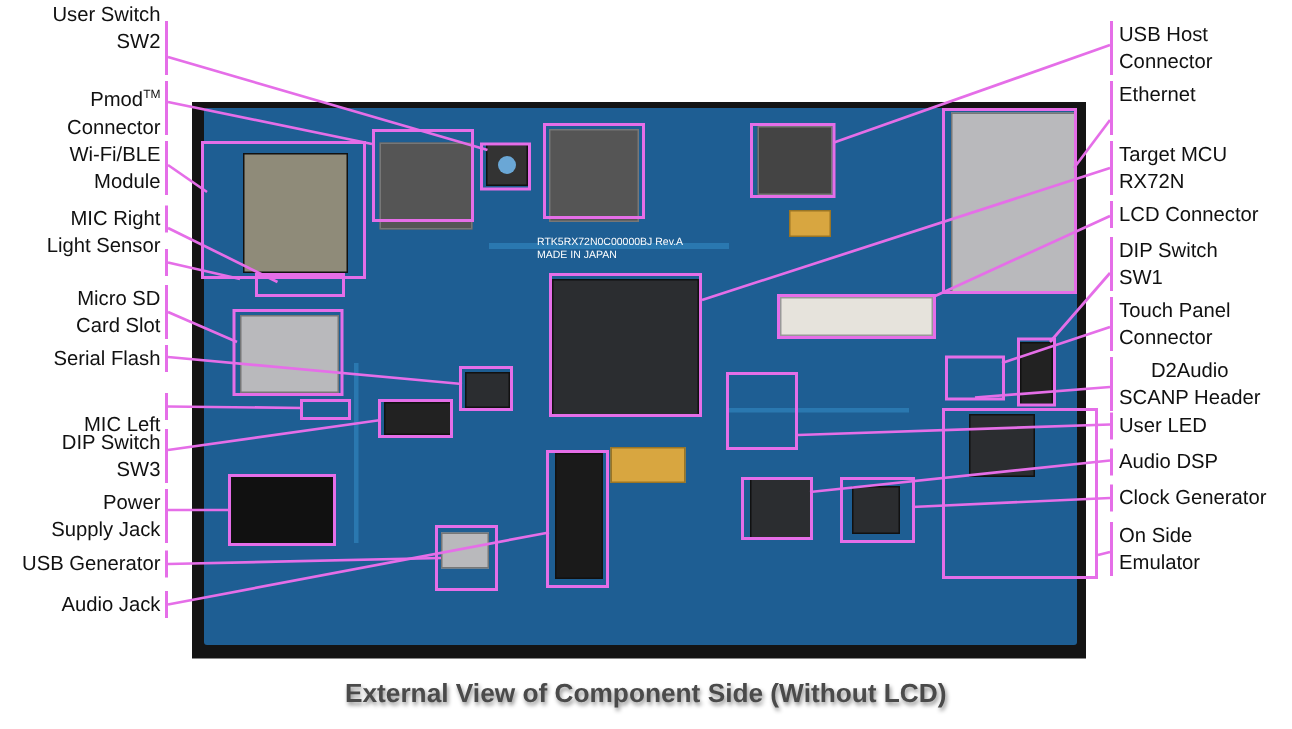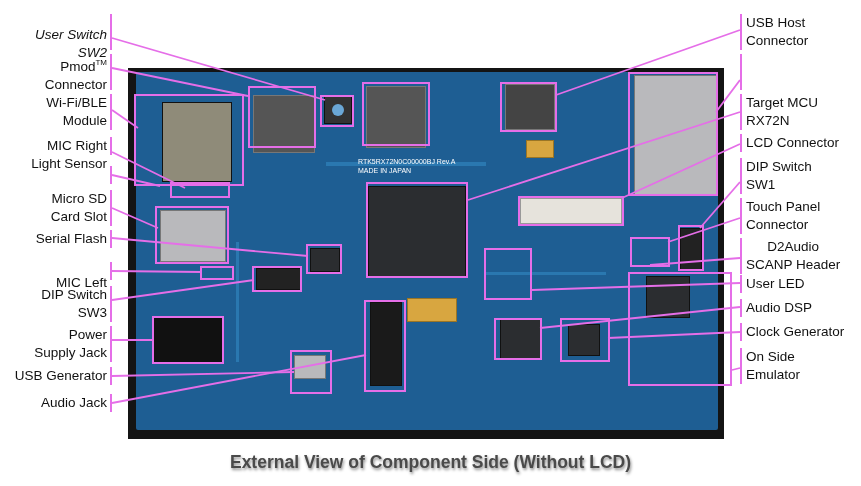--- a/index.html
+++ b/index.html
@@ -125,21 +125,21 @@
 <div class="bar" style="left:740px;top:94px;height:36px;"></div>
 <div class="bar" style="left:740px;top:134px;height:18px;"></div>
 <div class="bar" style="left:740px;top:158px;height:36px;"></div>
 <div class="bar" style="left:740px;top:198px;height:36px;"></div>
 <div class="bar" style="left:740px;top:238px;height:36px;"></div>
 <div class="bar" style="left:740px;top:275px;height:18px;"></div>
 <div class="bar" style="left:740px;top:299px;height:18px;"></div>
 <div class="bar" style="left:740px;top:323px;height:18px;"></div>
 <div class="bar" style="left:740px;top:348px;height:36px;"></div>
 
-<div class="lbl left" style="top:26px;font-style:italic;">
+<div class="lbl left" style="top:1px;">
     <div>User Switch</div>
     <div>SW2</div>
   </div>
 <div class="lbl left" style="top:54px;">
     <div><span>Pmod</span><span class="tm">TM</span></div>
     <div>Connector</div>
   </div>
 <div class="lbl left" style="top:94px;">
     <div>Wi-Fi/BLE</div>
     <div>Module</div>
@@ -173,20 +173,21 @@
   </div>
 <div class="lbl left" style="top:394px;">
     <div>Audio Jack</div>
   </div>
 
 <div class="lbl right" style="top:14px;">
     <div>USB Host</div>
     <div>Connector</div>
   </div>
 <div class="lbl right" style="top:54px;">
+    <div>Ethernet</div>
   </div>
 <div class="lbl right" style="top:94px;">
     <div>Target MCU</div>
     <div>RX72N</div>
   </div>
 <div class="lbl right" style="top:134px;">
     <div>LCD Connector</div>
   </div>
 <div class="lbl right" style="top:158px;">
     <div>DIP Switch</div>

